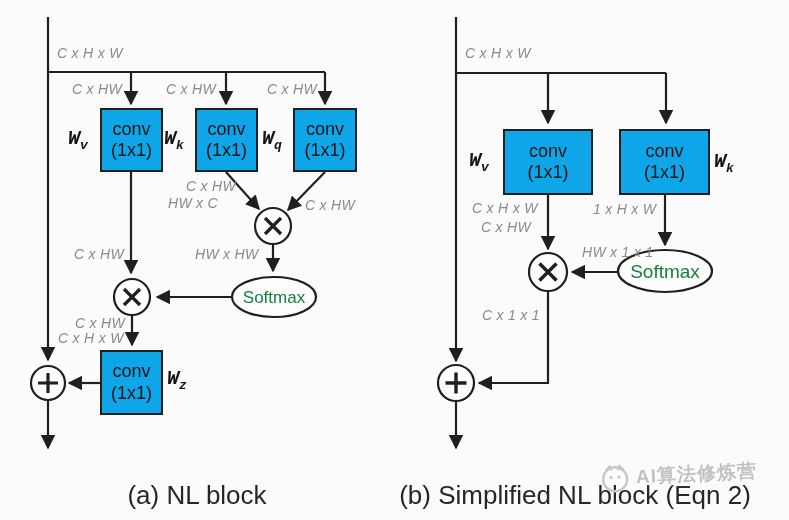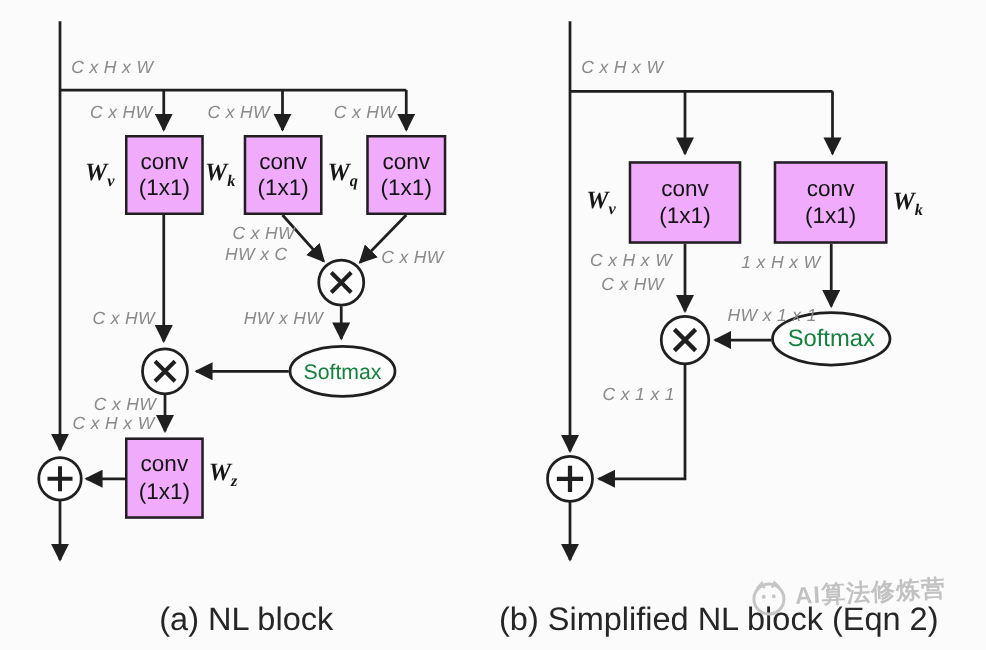--- a/index.html
+++ b/index.html
@@ -1,25 +1,25 @@
 <!DOCTYPE html>
 <html><head>
 <meta charset="utf-8">
 <style>
   html,body{margin:0;padding:0;}
   body{background:#e9e9e9;font-family:"Liberation Sans",sans-serif;}
   #stage{position:relative;width:789px;height:520px;background:#fbfbfb;overflow:hidden;}
   #wires{position:absolute;left:0;top:0;}
   .lbl{position:absolute;font-family:"Liberation Sans",sans-serif;font-style:italic;
        font-size:14px;color:#8a8a8a;white-space:nowrap;letter-spacing:.3px;}
-  .convbox{position:absolute;box-sizing:border-box;border:2.2px solid #1f1f1f;background:#f0abfc;
+  .convbox{position:absolute;box-sizing:border-box;border:2.2px solid #1f1f1f;background:#0ea5e9;
        display:flex;flex-direction:column;align-items:center;justify-content:center;
        font-size:18px;color:#141414;line-height:1.18;}
   .convbox span{display:block;}
-  .wlabel{position:absolute;font-family:Liberation Serif, serif;font-weight:bold;font-style:italic;
+  .wlabel{position:absolute;font-family:Liberation Mono, monospace;font-weight:bold;font-style:italic;
        font-size:20px;color:#161616;white-space:nowrap;}
   .wlabel sub{font-size:13px;font-weight:bold;}
   .oplabel{position:absolute;color:#15803d;text-align:center;white-space:nowrap;}
   .caption{position:absolute;font-size:26px;color:#262626;text-align:center;white-space:nowrap;}
   .watermark{position:absolute;left:598px;top:458px;display:flex;align-items:center;gap:4px;
        transform:rotate(-3deg);color:#c2c2c2;
        text-shadow:0 0 3px #ffffff,0 0 6px #ffffff;}
   .watermark .wm-text{font-size:19px;font-weight:bold;letter-spacing:1px;}
 </style>
 </head>
@@ -107,21 +107,21 @@
   <div class="convbox" style="left:293px;top:108px;width:64px;height:64px;">
     <span>conv</span>
     <span>(1x1)</span>
   </div>
 
   <div class="wlabel" style="left:68px;top:127px;"><i>W</i><sub>v</sub></div>
   <div class="wlabel" style="left:164px;top:127px;"><i>W</i><sub>k</sub></div>
   <div class="wlabel" style="left:262px;top:127px;"><i>W</i><sub>q</sub></div>
 
   <div class="lbl" style="left:186px;top:178px;">C x HW</div>
-  <div class="lbl" style="left:180px;top:195px;">HW x C</div>
+  <div class="lbl" style="left:168px;top:195px;">HW x C</div>
   <div class="lbl" style="left:305px;top:197px;">C x HW</div>
   <div class="lbl" style="left:195px;top:246px;">HW x HW</div>
   <div class="lbl" style="left:74px;top:246px;">C x HW</div>
 
   <div class="oplabel" style="left:232px;top:288px;width:84px;font-size:17px;">Softmax</div>
 
   <div class="lbl" style="left:75px;top:315px;">C x HW</div>
   <div class="lbl" style="left:58px;top:330px;">C x H x W</div>
 
   <div class="convbox" style="left:100px;top:350px;width:63px;height:65px;">

